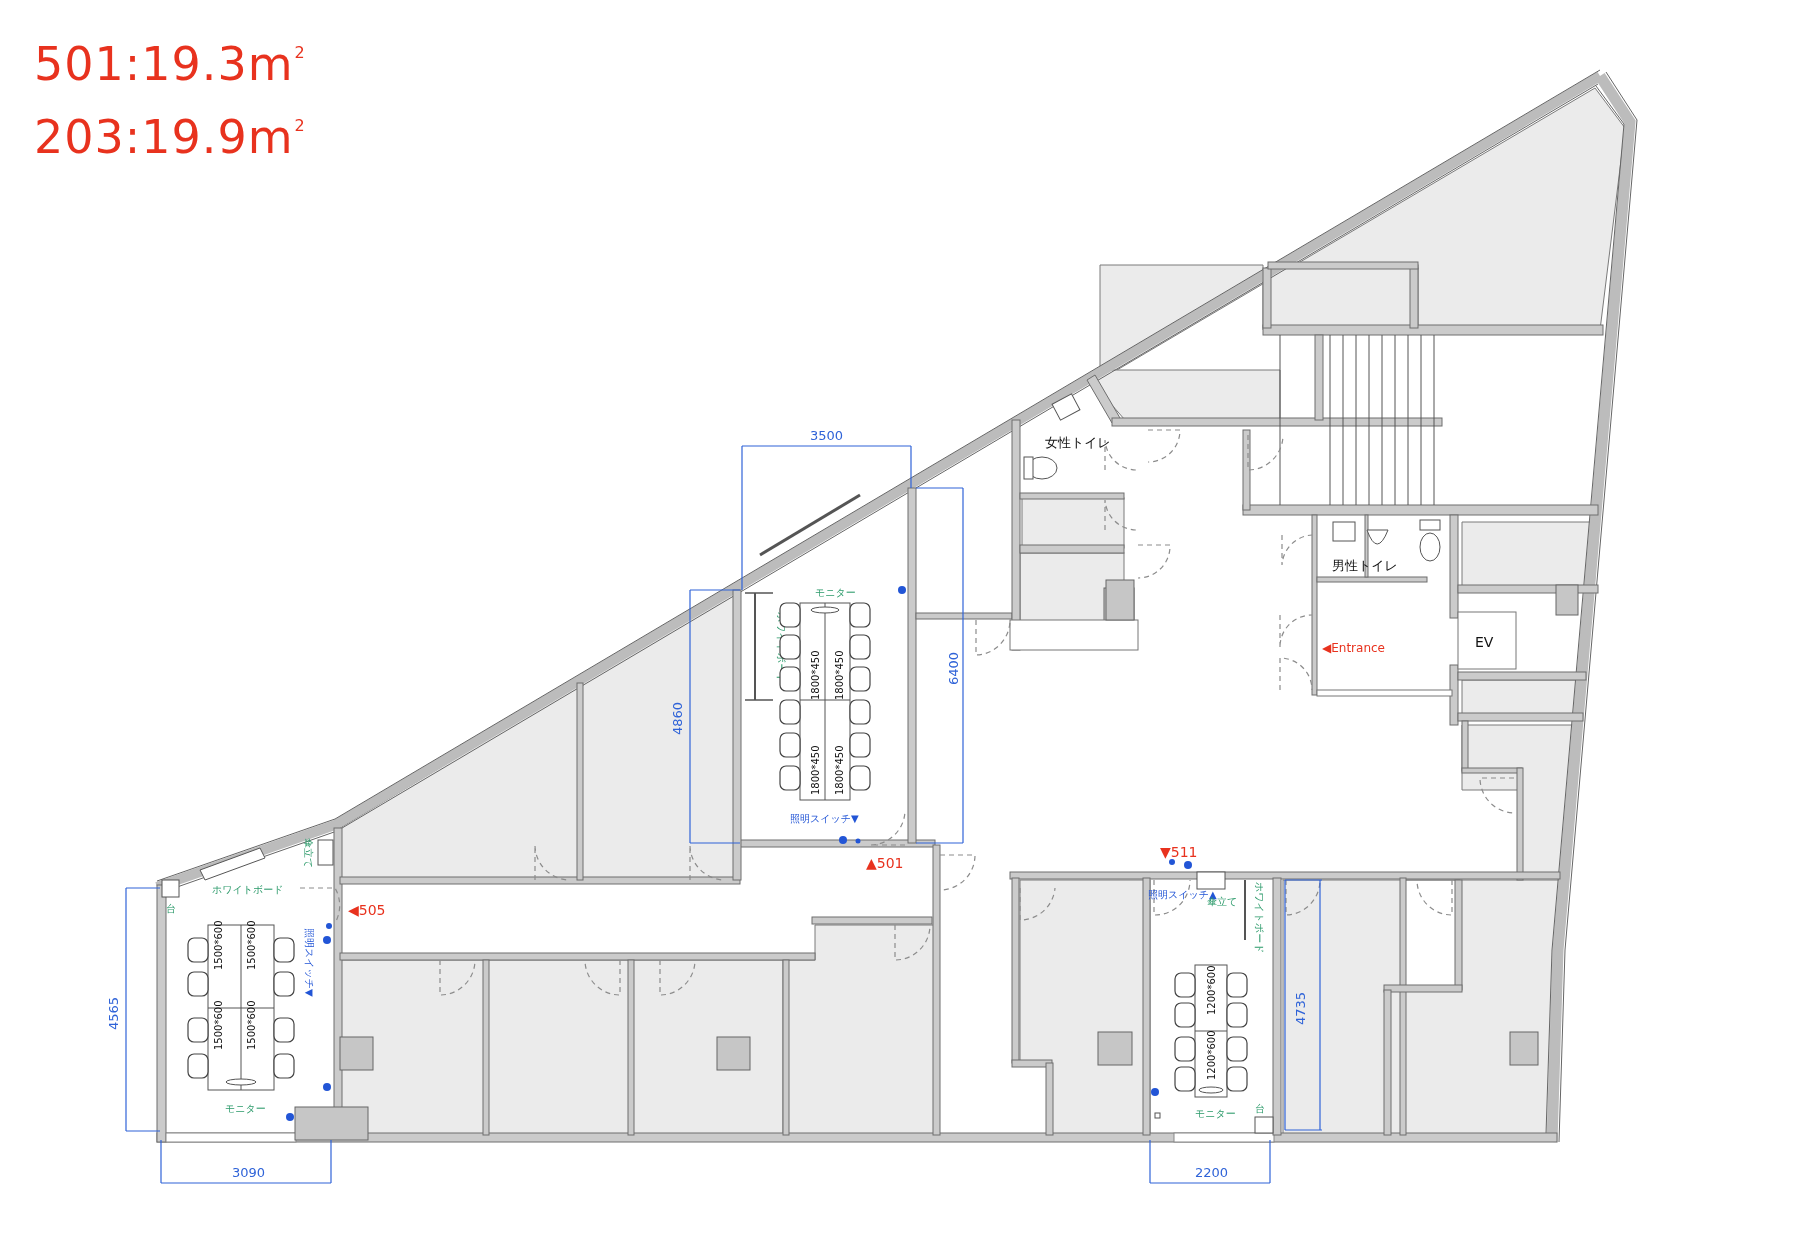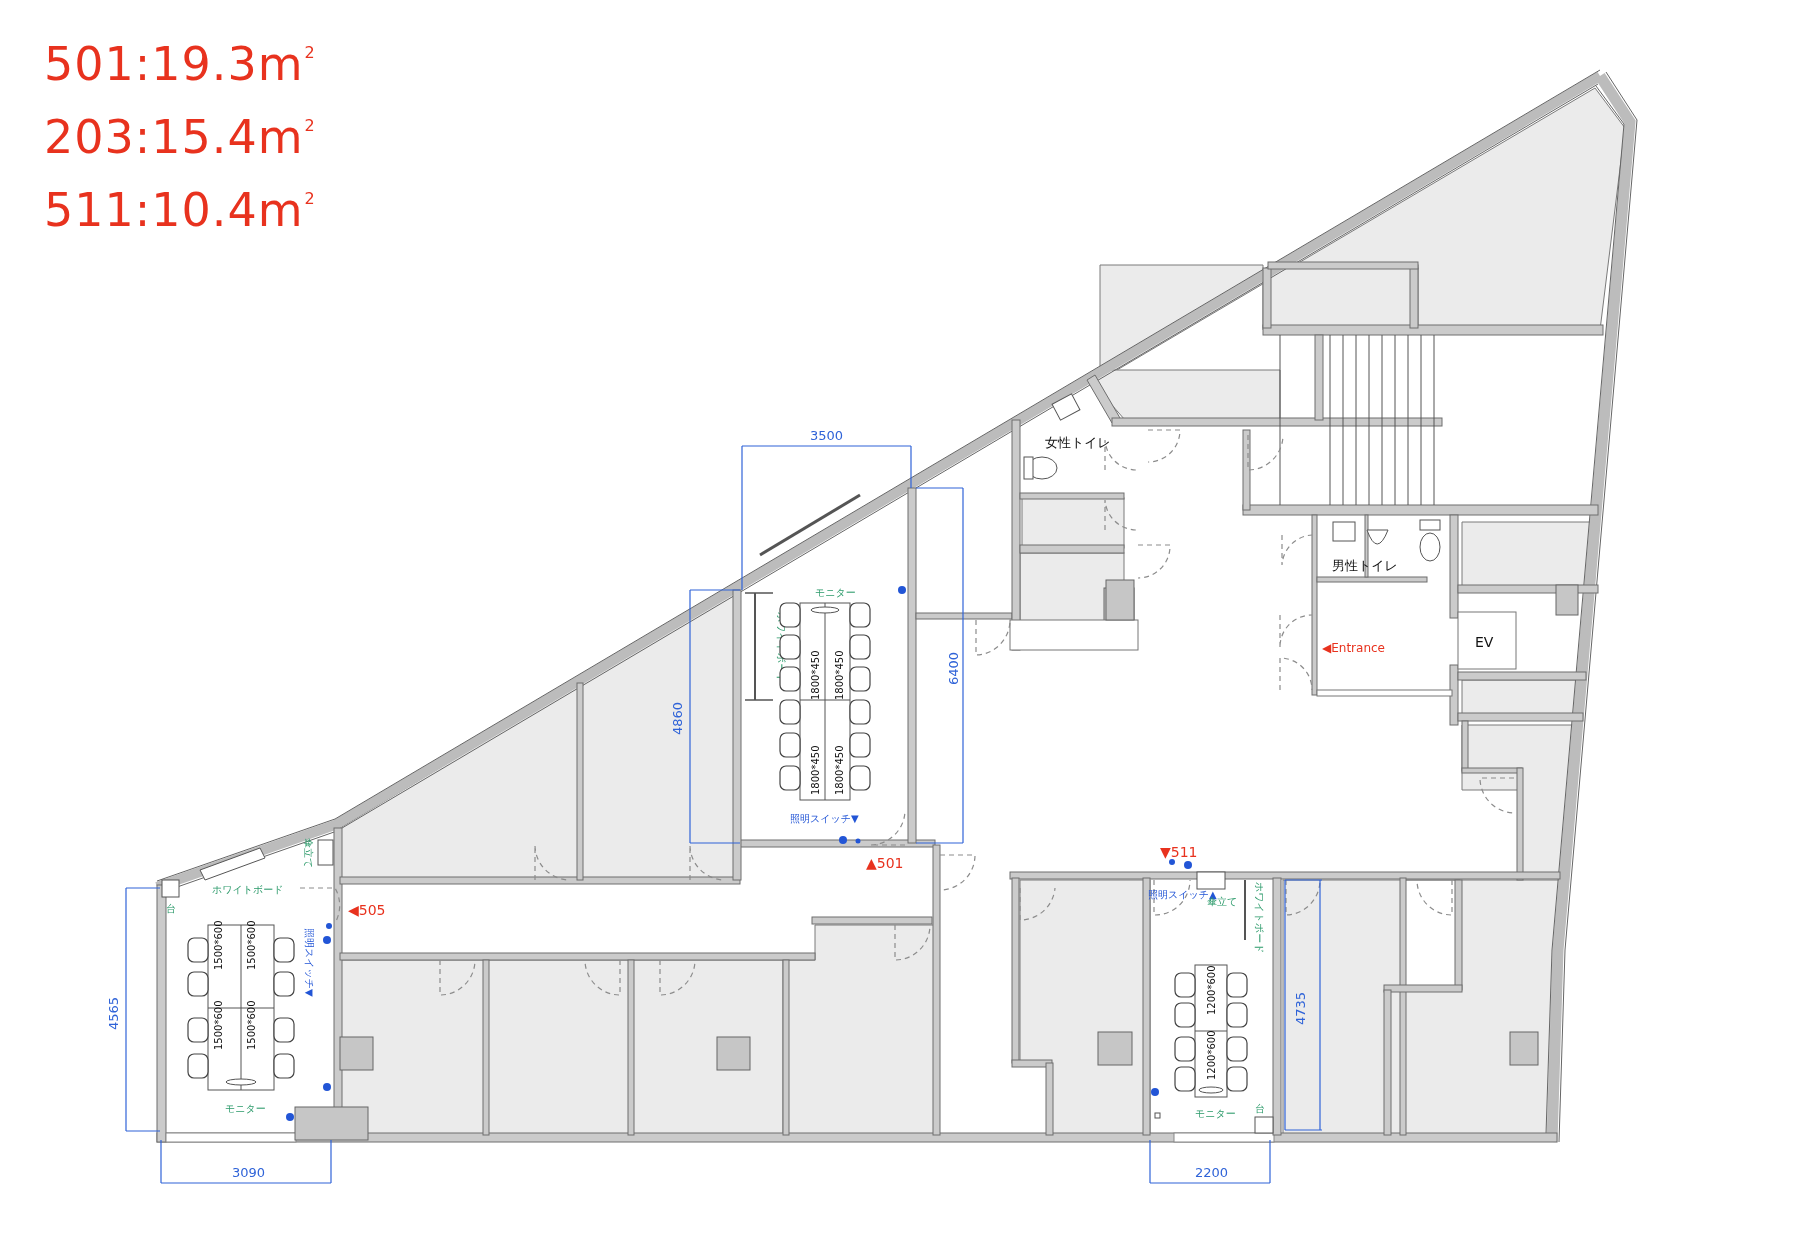--- a/index.html
+++ b/index.html
@@ -1,17 +1,17 @@
 <!DOCTYPE html>
 <html><head>
 <meta charset="utf-8">
 <style>
   html,body{margin:0;padding:0;background:#ffffff;}
   body{width:1800px;height:1260px;position:relative;overflow:hidden;font-family:"DejaVu Sans","Liberation Sans",sans-serif;}
-  .areas{position:absolute;left:44px;top:22px;color:#e8321e;font-family:"DejaVu Sans",sans-serif;font-size:46px;line-height:62px;letter-spacing:1px;}
+  .areas{position:absolute;left:34px;top:22px;color:#e8321e;font-family:"DejaVu Sans",sans-serif;font-size:46px;line-height:62px;letter-spacing:1px;}
   .areas div{white-space:nowrap;}
   .areas sup{font-size:16px;vertical-align:22px;margin-left:1px;}
   svg{position:absolute;left:0;top:0;}
   .wall{fill:#cbcbcb;stroke:#6e6e6e;stroke-width:1;}
   .room{fill:#ebebeb;stroke:#7a7a7a;stroke-width:1;}
   .col{fill:#c6c6c6;stroke:#666;stroke-width:1;}
   .door{fill:none;stroke:#8c8c8c;stroke-width:1.2;stroke-dasharray:5 4;}
   .dim{stroke:#2f63d8;stroke-width:1.2;fill:none;}
   .dimtxt{fill:#2f63d8;font-size:13px;font-family:"DejaVu Sans",sans-serif;}
   .green{fill:#2b9a6a;font-size:10px;font-family:"DejaVu Sans",sans-serif;}
@@ -21,22 +21,21 @@
   .tbl{fill:#fff;stroke:#555;stroke-width:1;}
   .chair{fill:#fff;stroke:#444;stroke-width:1.2;}
   .tiny{fill:#111;font-size:10px;font-family:"DejaVu Sans",sans-serif;}
   .stair{stroke:#555;stroke-width:1;}
 </style>
 </head>
 <body>
 
 <div class="areas">
   <div><span>501</span><span>:</span><span>19.3</span><span>m</span><sup>2</sup></div>
-  <div><span>203</span><span>:</span><span>15.4</span><span>m</span><sup>2</sup></div>
-  <div><span>511</span><span>:</span><span>10.4</span><span>m</span><sup>2</sup></div>
+  <div><span>203</span><span>:</span><span>19.9</span><span>m</span><sup>2</sup></div>
 </div>
 
 <svg width="1800" height="1260" viewBox="0 0 1800 1260">
 
   <polygon fill="#ffffff" points="162,887 335,825 1600,76 1632,122 1560,950 1552,1140 157,1140"></polygon>
 
   <polygon class="room" points="1100,380 1595,88 1625,128 1600,330 1263,330 1263,265 1100,265"></polygon>
   <rect class="room" x="1268" y="268" width="150" height="60"></rect>
   <polygon class="room" points="1090,380 1100,370 1280,370 1280,420 1125,420"></polygon>
 

